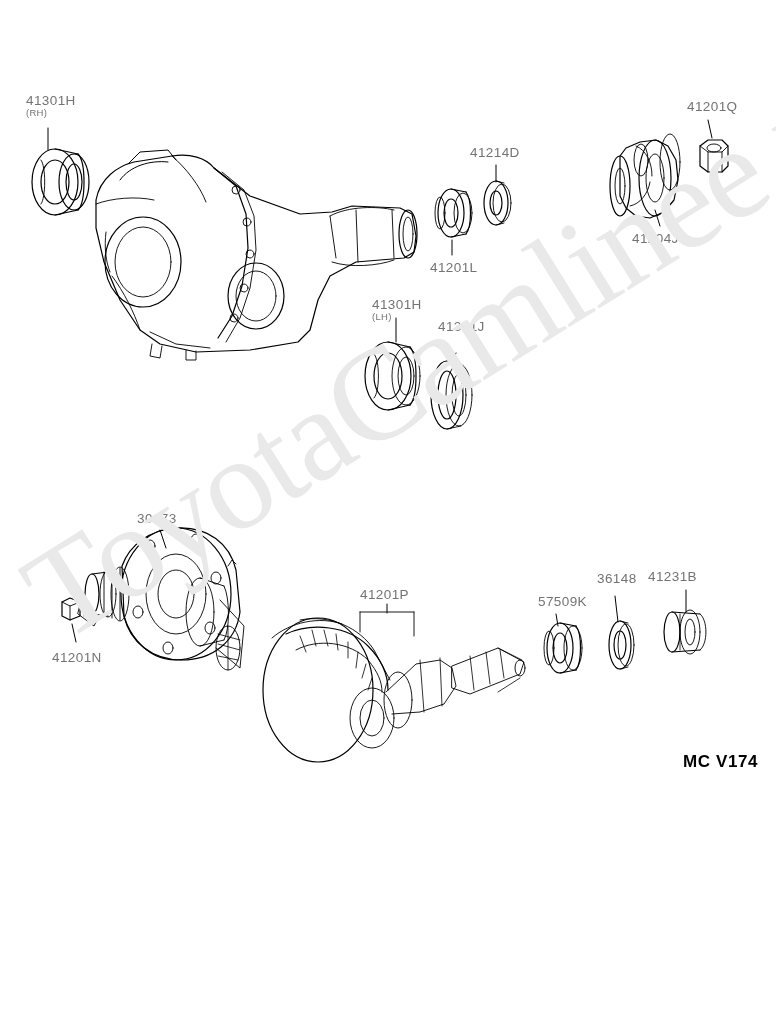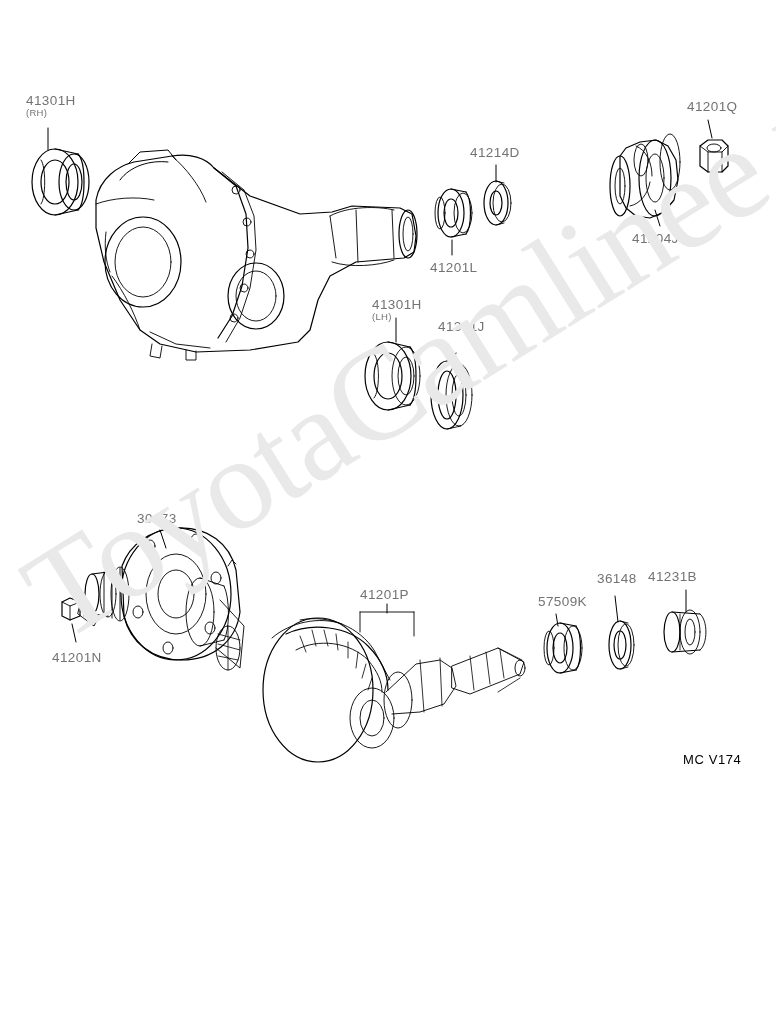--- a/index.html
+++ b/index.html
@@ -38,24 +38,25 @@
   }
   .sublabel {
     font-size: 9.5px;
     letter-spacing: 0.3px;
     display: block;
     margin-top: 0px;
   }
   .footer-code {
     position: absolute;
     font-family: "Liberation Sans", sans-serif;
-    font-size: 13px;
+    font-size: 17px;
     letter-spacing: 0.6px;
     color: #000;
     white-space: nowrap;
+    font-weight: bold;
   }
   .watermark {
     position: absolute;
     left: 38px;
     top: 330px;
     width: 700px;
     height: 560px;
     pointer-events: none;
     z-index: 5;
   }

